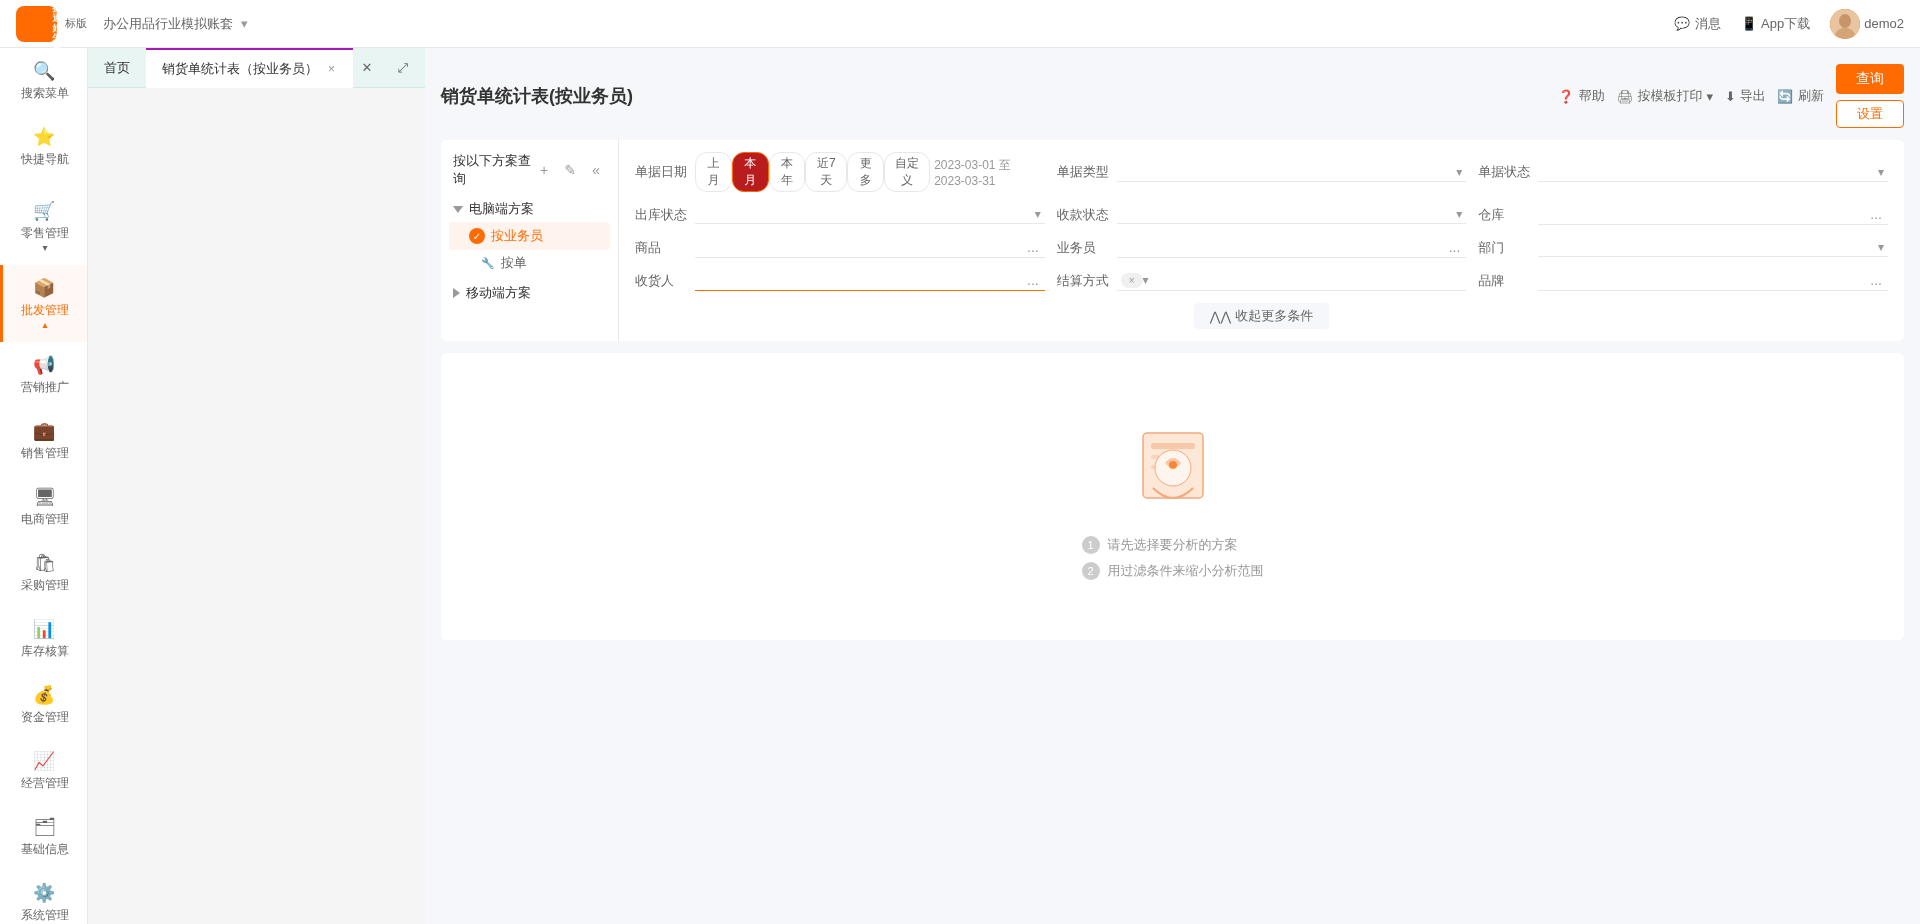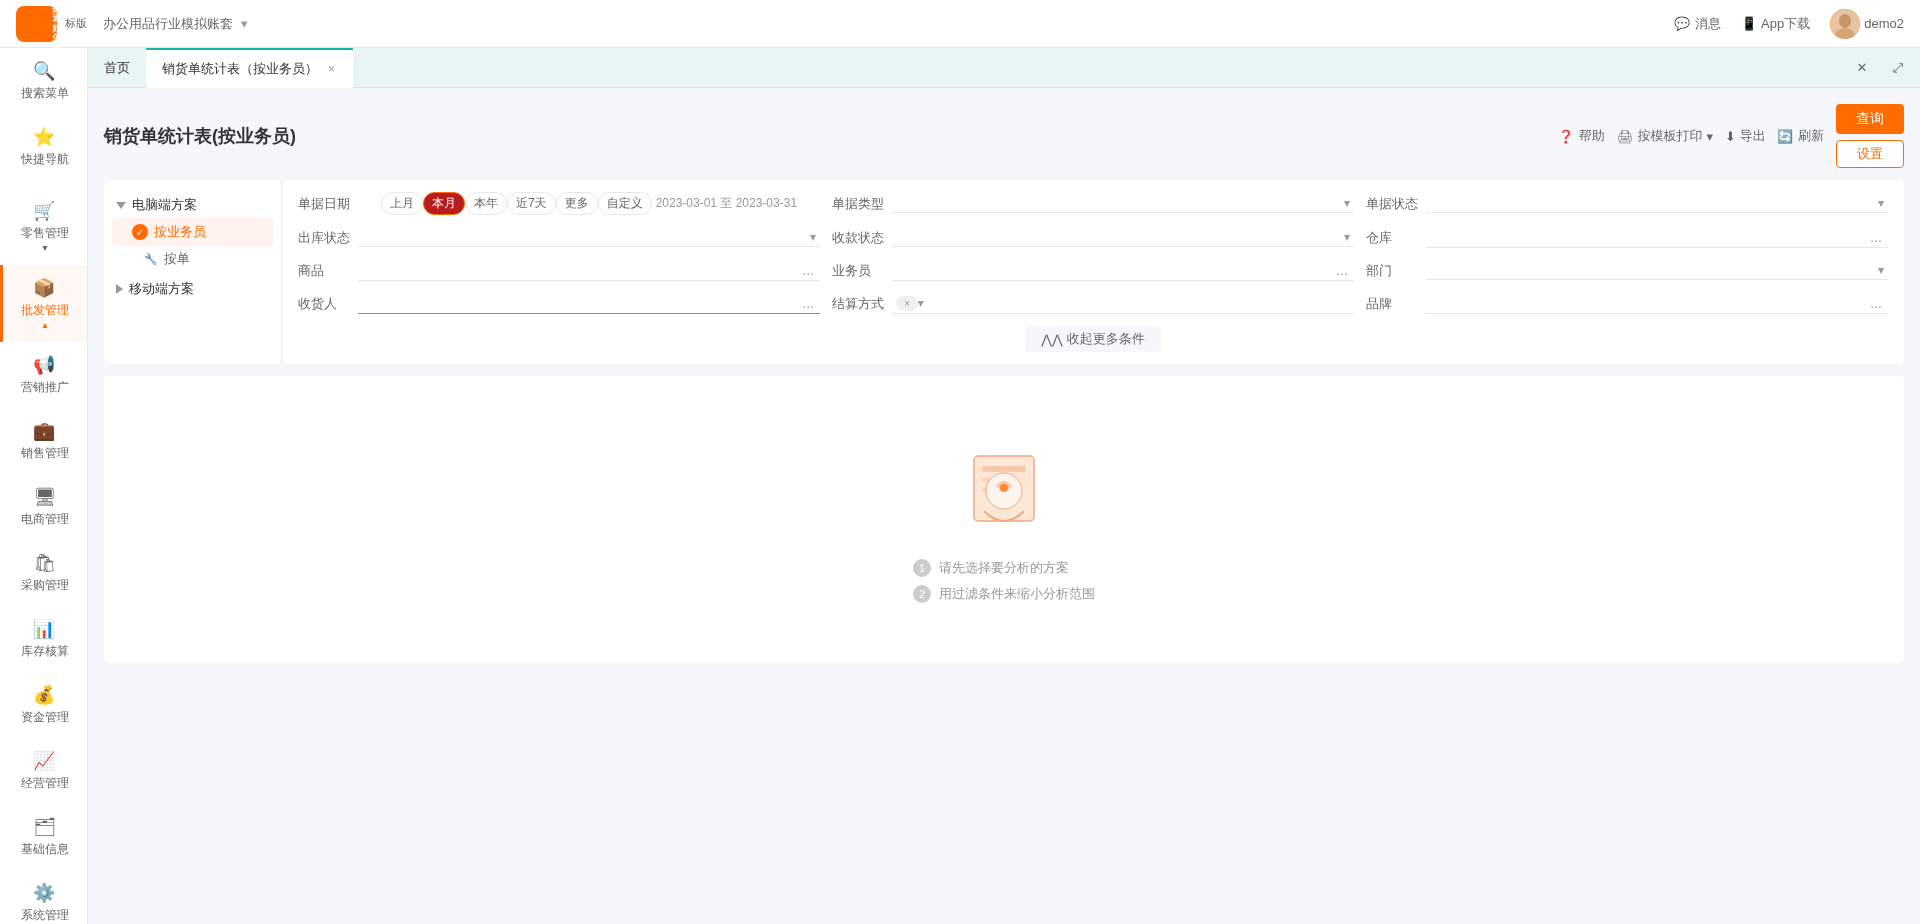--- a/index.html
+++ b/index.html
@@ -116,21 +116,21 @@
     .sidebar-divider {
       height: 1px;
       background: #f0f0f0;
       margin: 4px 8px;
     }
 
     
     .content-area {
       flex: 1;
       display: flex;
-      flex-direction: column;
+      flex-direction: row;
       overflow: hidden;
     }
 
     
     .tab-bar {
       background: #e8f5f3;
       display: flex;
       align-items: center;
       height: 40px;
       padding: 0 0 0 0;
@@ -147,21 +147,21 @@
       position: relative;
       gap: 8px;
     }
     .tab-item.home {
       background: transparent;
       color: #333;
     }
     .tab-item.active {
       background: #fff;
       color: #333;
-      border-top: 2px solid #14b8a6;
+      border-top: 2px solid #a21caf;
     }
     .tab-close {
       font-size: 12px;
       color: #999;
       cursor: pointer;
       padding: 2px;
     }
     .tab-bar-actions {
       margin-left: auto;
       display: flex;
@@ -649,20 +649,28 @@
           <div class="section-actions">
             <button class="btn-primary">查询</button>
             <button class="btn-secondary">设置</button>
           </div>
         </div>
       </div>
 
       <div class="filter-panel">
 
         <div class="filter-sidebar">
+          <div class="filter-sidebar-header">
+            <span>按以下方案查询</span>
+            <div class="filter-sidebar-tools">
+              <div class="filter-tool-btn">+</div>
+              <div class="filter-tool-btn">✎</div>
+              <div class="filter-tool-btn">«</div>
+            </div>
+          </div>
           <div class="scheme-tree">
             <div class="scheme-group">
               <div class="scheme-group-header">
                 <span class="triangle-down"></span>
                 <span>电脑端方案</span>
               </div>
               <div class="scheme-item active">
                 <div class="scheme-item-icon">✓</div>
                 <span>按业务员</span>
               </div>

